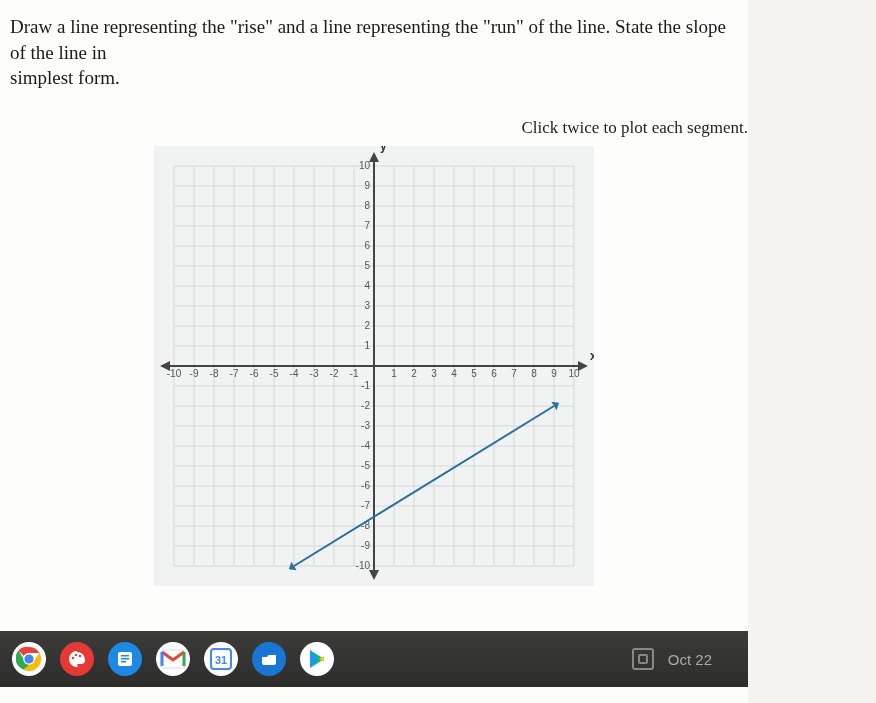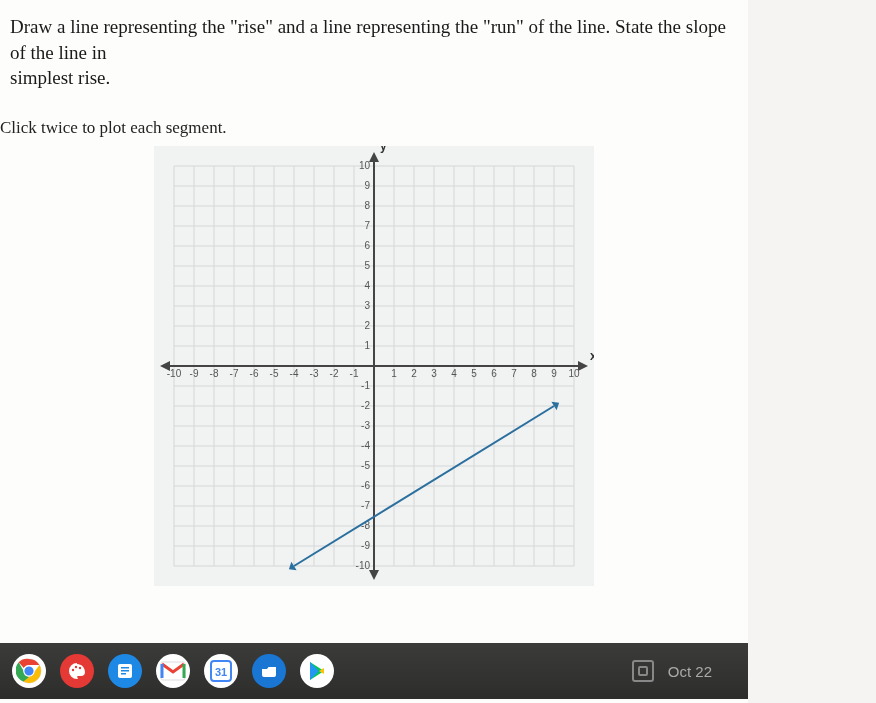--- a/index.html
+++ b/index.html
@@ -1,42 +1,42 @@
 <!DOCTYPE html>
 <html><head>
 <meta charset="utf-8">
 <style>
   html,body{margin:0;padding:0;width:876px;height:703px;font-family:Georgia,'Times New Roman',serif;background:#f5f4f2;color:#222;overflow:hidden}
   .page{position:relative;width:748px;height:703px;background:#fdfdfb}
   .question{padding:14px 10px 0 10px;font-size:19px;line-height:1.35;color:#1a1a1a}
-  .instructions{text-align:left;margin-top:26px;font-size:17px;color:#222;line-height:1.35}
+  .instructions{text-align:right;margin-top:26px;font-size:17px;color:#222;line-height:1.35}
   .graph-wrap{display:flex;justify-content:center;margin-top:6px}
   .graph{position:relative;width:440px;height:440px;background:#f1f2f2}
   .grid line{stroke:#d5d7d8;stroke-width:1}
   .axis line{stroke:#444;stroke-width:2}
   .axis-arrow{fill:#444}
   .tick text{font:10px Arial,Helvetica,sans-serif;fill:#555}
   .plot-line{stroke:#2a6f9e;stroke-width:2}
   .plot-arrow{fill:#2a6f9e}
   .axis-label{font:bold 12px Arial;fill:#333}
-  .taskbar{position:absolute;left:0;right:0;bottom:4px;height:56px;background:linear-gradient(#3b3b3a,#2d2d2c);display:flex;align-items:center;padding:0 12px;gap:14px}
+  .taskbar{position:absolute;left:0;right:0;bottom:16px;height:56px;background:linear-gradient(#3b3b3a,#2d2d2c);display:flex;align-items:center;padding:0 12px;gap:14px}
   .spacer{flex:1}
   .tb-icon{width:34px;height:34px;border-radius:50%;display:flex;align-items:center;justify-content:center;font:bold 18px Arial;color:#fff}
   .small-rect{width:18px;height:18px;border:2px solid #888;border-radius:3px;display:flex;align-items:center;justify-content:center}
   .small-rect::after{content:"";width:6px;height:6px;border:2px solid #888;border-radius:2px}
   .date{font:15px Arial;color:#aaa;margin-right:24px}
 </style>
 </head>
 <body>
 
 <div class="page">
 
   <div class="question">
     <span>Draw a line representing the "rise" and a line representing the "run" of the line. State the slope of the line in</span><br>
-    <span>simplest rise.</span>
+    <span>simplest form.</span>
   </div>
 
   <div class="instructions">
     <span>Click twice to plot each segment.</span><br>
   </div>
 
   <div class="graph-wrap">
     <div class="graph">
       <svg id="grid-svg" width="440" height="440" viewBox="0 0 440 440">
           <g class="grid">

